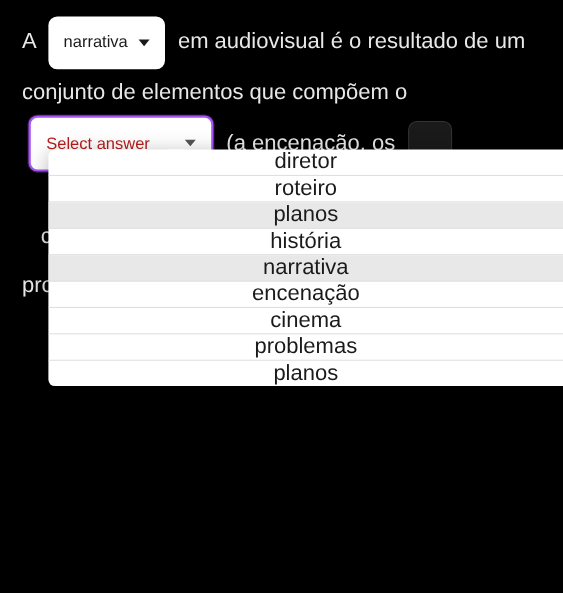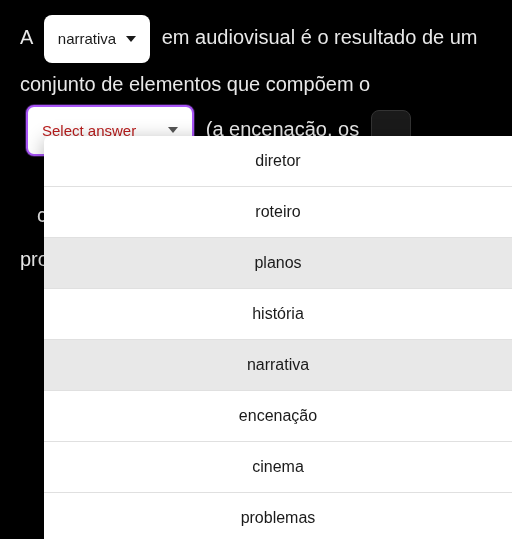--- a/index.html
+++ b/index.html
@@ -84,22 +84,22 @@
       top: -7px;
       left: 108px;
       width: 0;
       height: 0;
       border-left: 8px solid transparent;
       border-right: 8px solid transparent;
       border-bottom: 8px solid #fff;
     }
     .dropdown-option {
       color: #1a1a1a;
-      font-size: 16px;
-      padding: 16px 20px;
+      font-size: 20px;
+      padding: 0 20px;
       text-align: center;
       border-bottom: 1px solid #e0e0e0;
       cursor: pointer;
     }
     .dropdown-option:last-child {
       border-bottom: none;
     }
     .dropdown-option.highlighted {
       background: #e8e8e8;
     }

